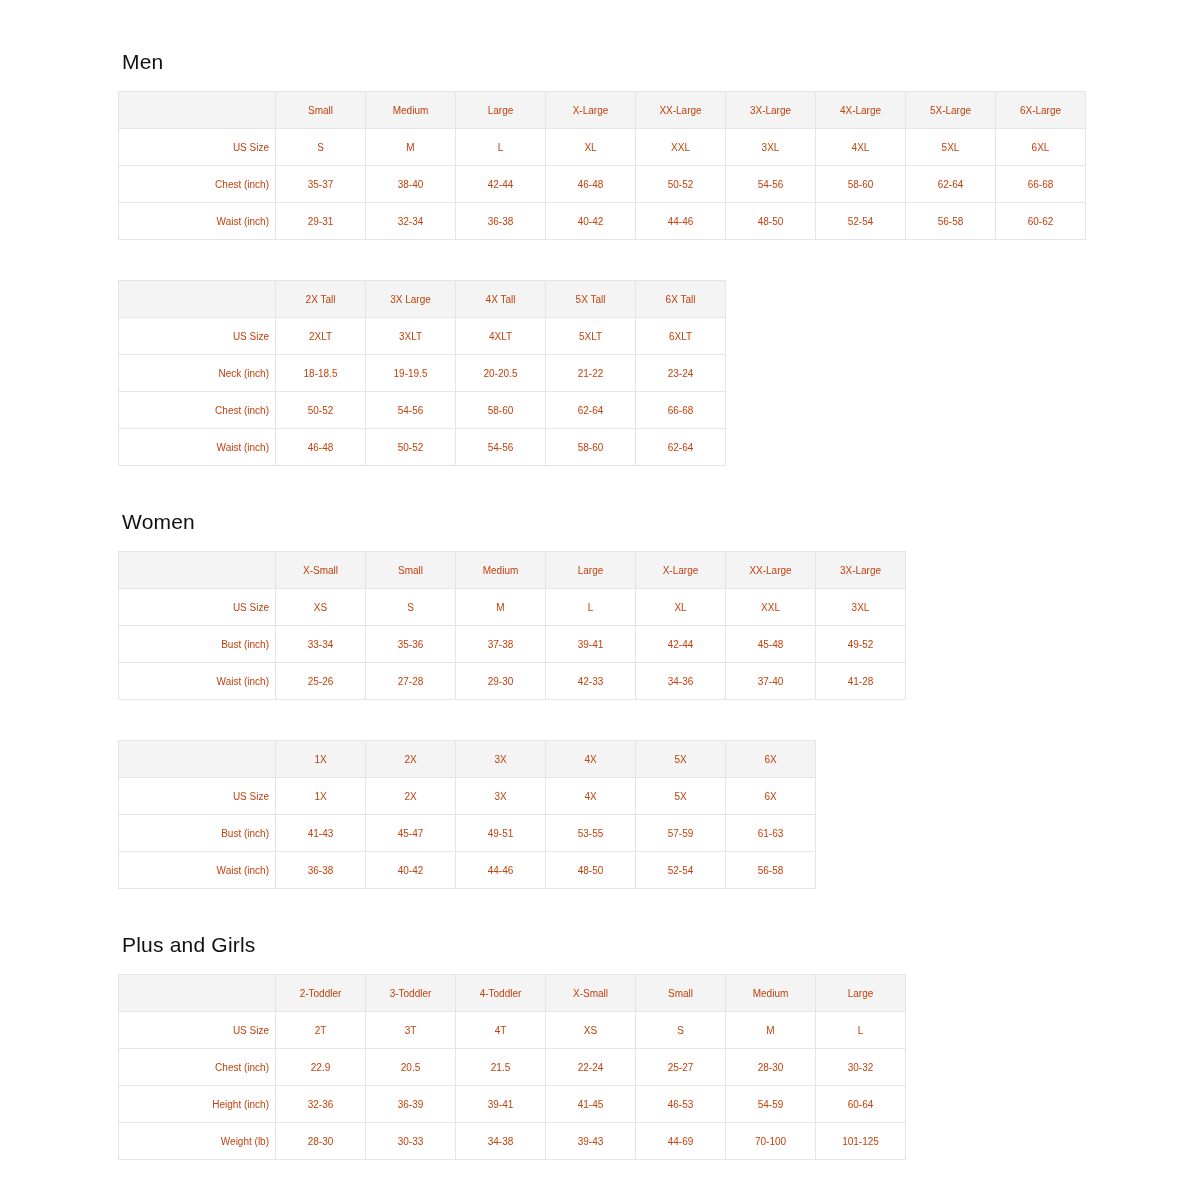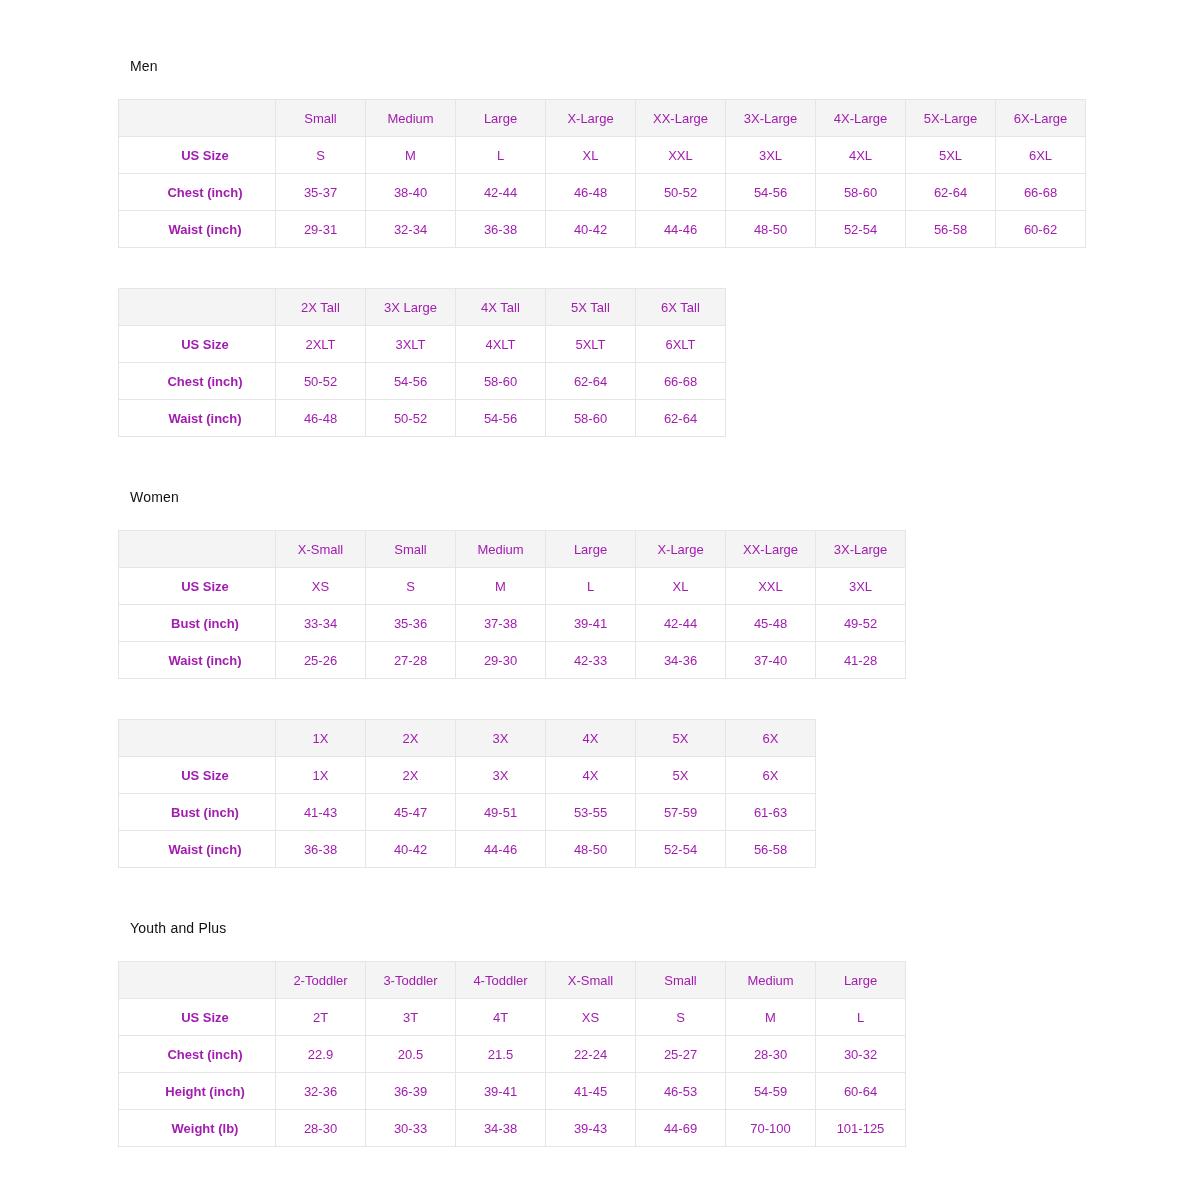--- a/index.html
+++ b/index.html
@@ -6,48 +6,48 @@
   body{
     width:1200px;height:1200px;overflow:hidden;
     font-family:"Liberation Sans",sans-serif;
     color:#1c1c1c;
     -webkit-font-smoothing:antialiased;
   }
   #chart-root{padding:46px 0 0 118px;}
   .size-section{margin-bottom:40px;}
   .section-title-row{display:flex;align-items:baseline;margin:0 0 13px 0;}
   .section-title{
-    font-size:14px;font-weight:400;color:#111111;
-    letter-spacing:0.2px;margin:12px;
+    font-size:21px;font-weight:400;color:#111111;
+    letter-spacing:0.2px;margin:4px;
   }
   .section-subtitle{
     font-size:13px;font-style:italic;color:#2a2a2a;margin-left:14px;
   }
   table.size-table{
     border-collapse:collapse;table-layout:fixed;
-    font-size:13px;color:#a21caf;
+    font-size:10px;color:#c2410c;
   }
   table.size-table td,table.size-table th{
     border:1px solid #e5e5e5;
     height:36px;
     padding:0 6px;
     text-align:center;
     vertical-align:middle;
     font-weight:400;
     white-space:nowrap;
     overflow:hidden;
   }
   table.size-table thead th{
     background:#f4f4f4;
     font-weight:400;
   }
   table.size-table td.row-label{
-    text-align:center;
+    text-align:right;
     padding-left:22px;
-    font-weight:700;
+    font-weight:400;
   }
   col.label-col{width:157px;}
   col.data-col{width:90px;}
 </style>
 </head>
 <body>
 
 <main id="chart-root">
     <section class="size-section">
       <div class="section-title-row">
@@ -143,20 +143,28 @@
         <tbody>
           <tr>
             <td class="row-label">US Size</td>
             <td>2XLT</td>
             <td>3XLT</td>
             <td>4XLT</td>
             <td>5XLT</td>
             <td>6XLT</td>
           </tr>
           <tr>
+            <td class="row-label">Neck (inch)</td>
+            <td>18-18.5</td>
+            <td>19-19.5</td>
+            <td>20-20.5</td>
+            <td>21-22</td>
+            <td>23-24</td>
+          </tr>
+          <tr>
             <td class="row-label">Chest (inch)</td>
             <td>50-52</td>
             <td>54-56</td>
             <td>58-60</td>
             <td>62-64</td>
             <td>66-68</td>
           </tr>
           <tr>
             <td class="row-label">Waist (inch)</td>
             <td>46-48</td>
@@ -277,21 +285,21 @@
             <td>44-46</td>
             <td>48-50</td>
             <td>52-54</td>
             <td>56-58</td>
           </tr>
         </tbody>
       </table>
     </section>
     <section class="size-section">
       <div class="section-title-row">
-        <h2 class="section-title">Youth and Plus</h2>
+        <h2 class="section-title">Plus and Girls</h2>
       </div>
       <table class="size-table">
         <colgroup>
           <col class="label-col">
           <col class="data-col">
           <col class="data-col">
           <col class="data-col">
           <col class="data-col">
           <col class="data-col">
           <col class="data-col">

